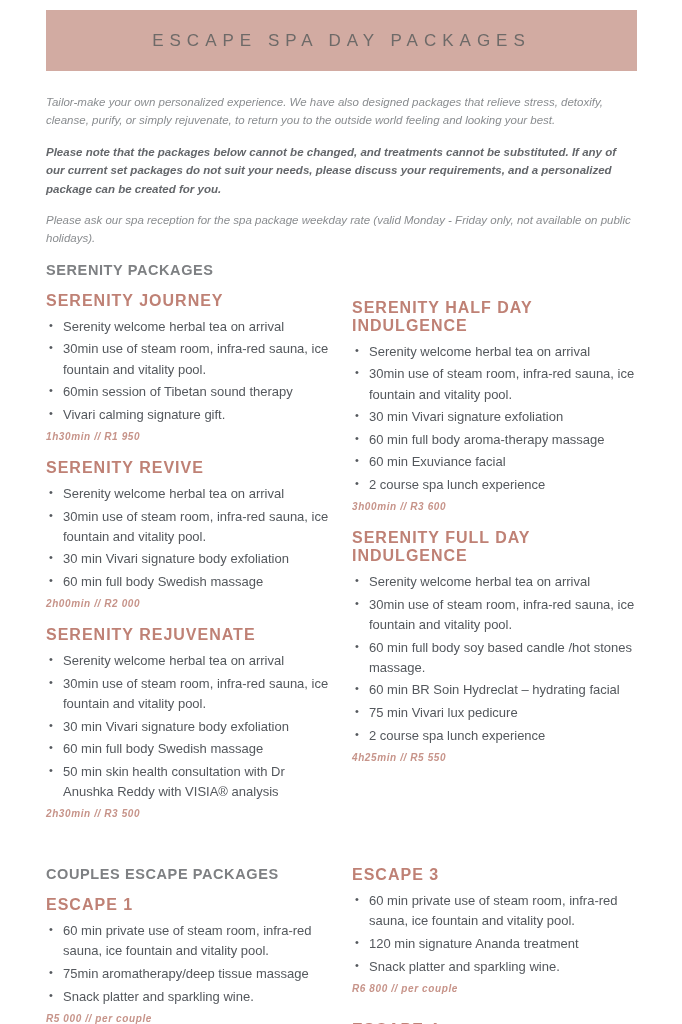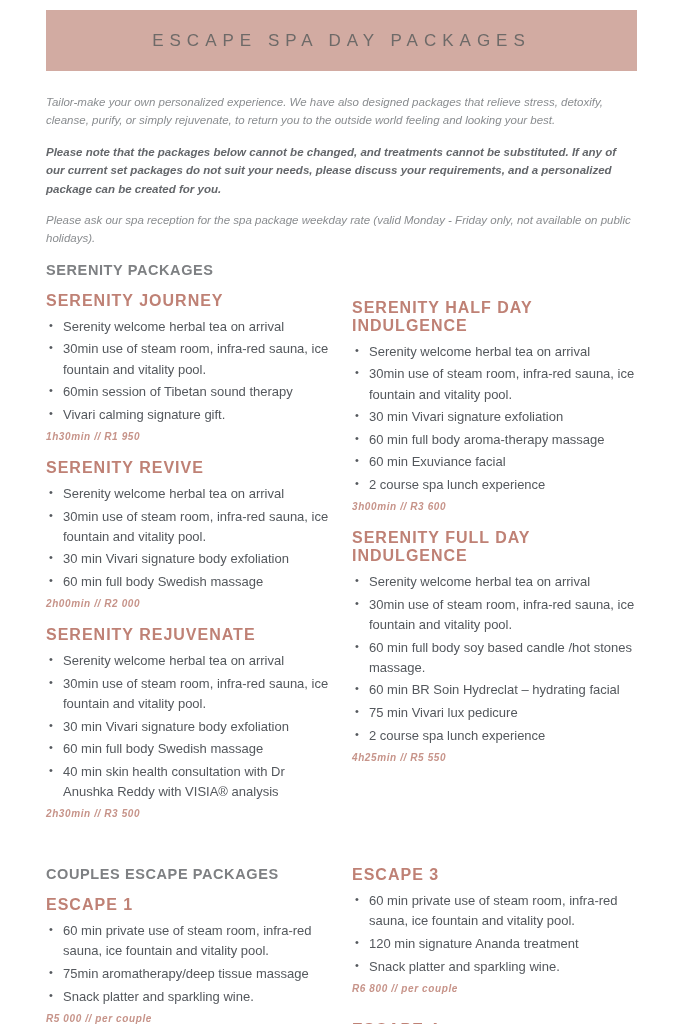--- a/index.html
+++ b/index.html
@@ -117,21 +117,21 @@
             </ul>
             <div class="pkg-price">2h00min // R2 000</div>
           </article>
           <article class="pkg">
             <h3 class="pkg-title">SERENITY REJUVENATE</h3>
             <ul class="pkg-items">
               <li>Serenity welcome herbal tea on arrival</li>
               <li>30min use of steam room,  infra-red  sauna, ice fountain and vitality pool.</li>
               <li>30 min Vivari signature body exfoliation</li>
               <li>60 min full body Swedish massage</li>
-              <li>40 min skin health consultation with Dr Anushka Reddy with VISIA®  analysis</li>
+              <li>50 min skin health consultation with Dr Anushka Reddy with VISIA®  analysis</li>
             </ul>
             <div class="pkg-price">2h30min // R3 500</div>
           </article>
         </div>
         <div class="col-right offset">
           <article class="pkg">
             <h3 class="pkg-title">SERENITY HALF DAY INDULGENCE</h3>
             <ul class="pkg-items">
               <li>Serenity welcome herbal tea on arrival</li>
               <li>30min use of steam room, infra-red  sauna, ice fountain and vitality pool.</li>

